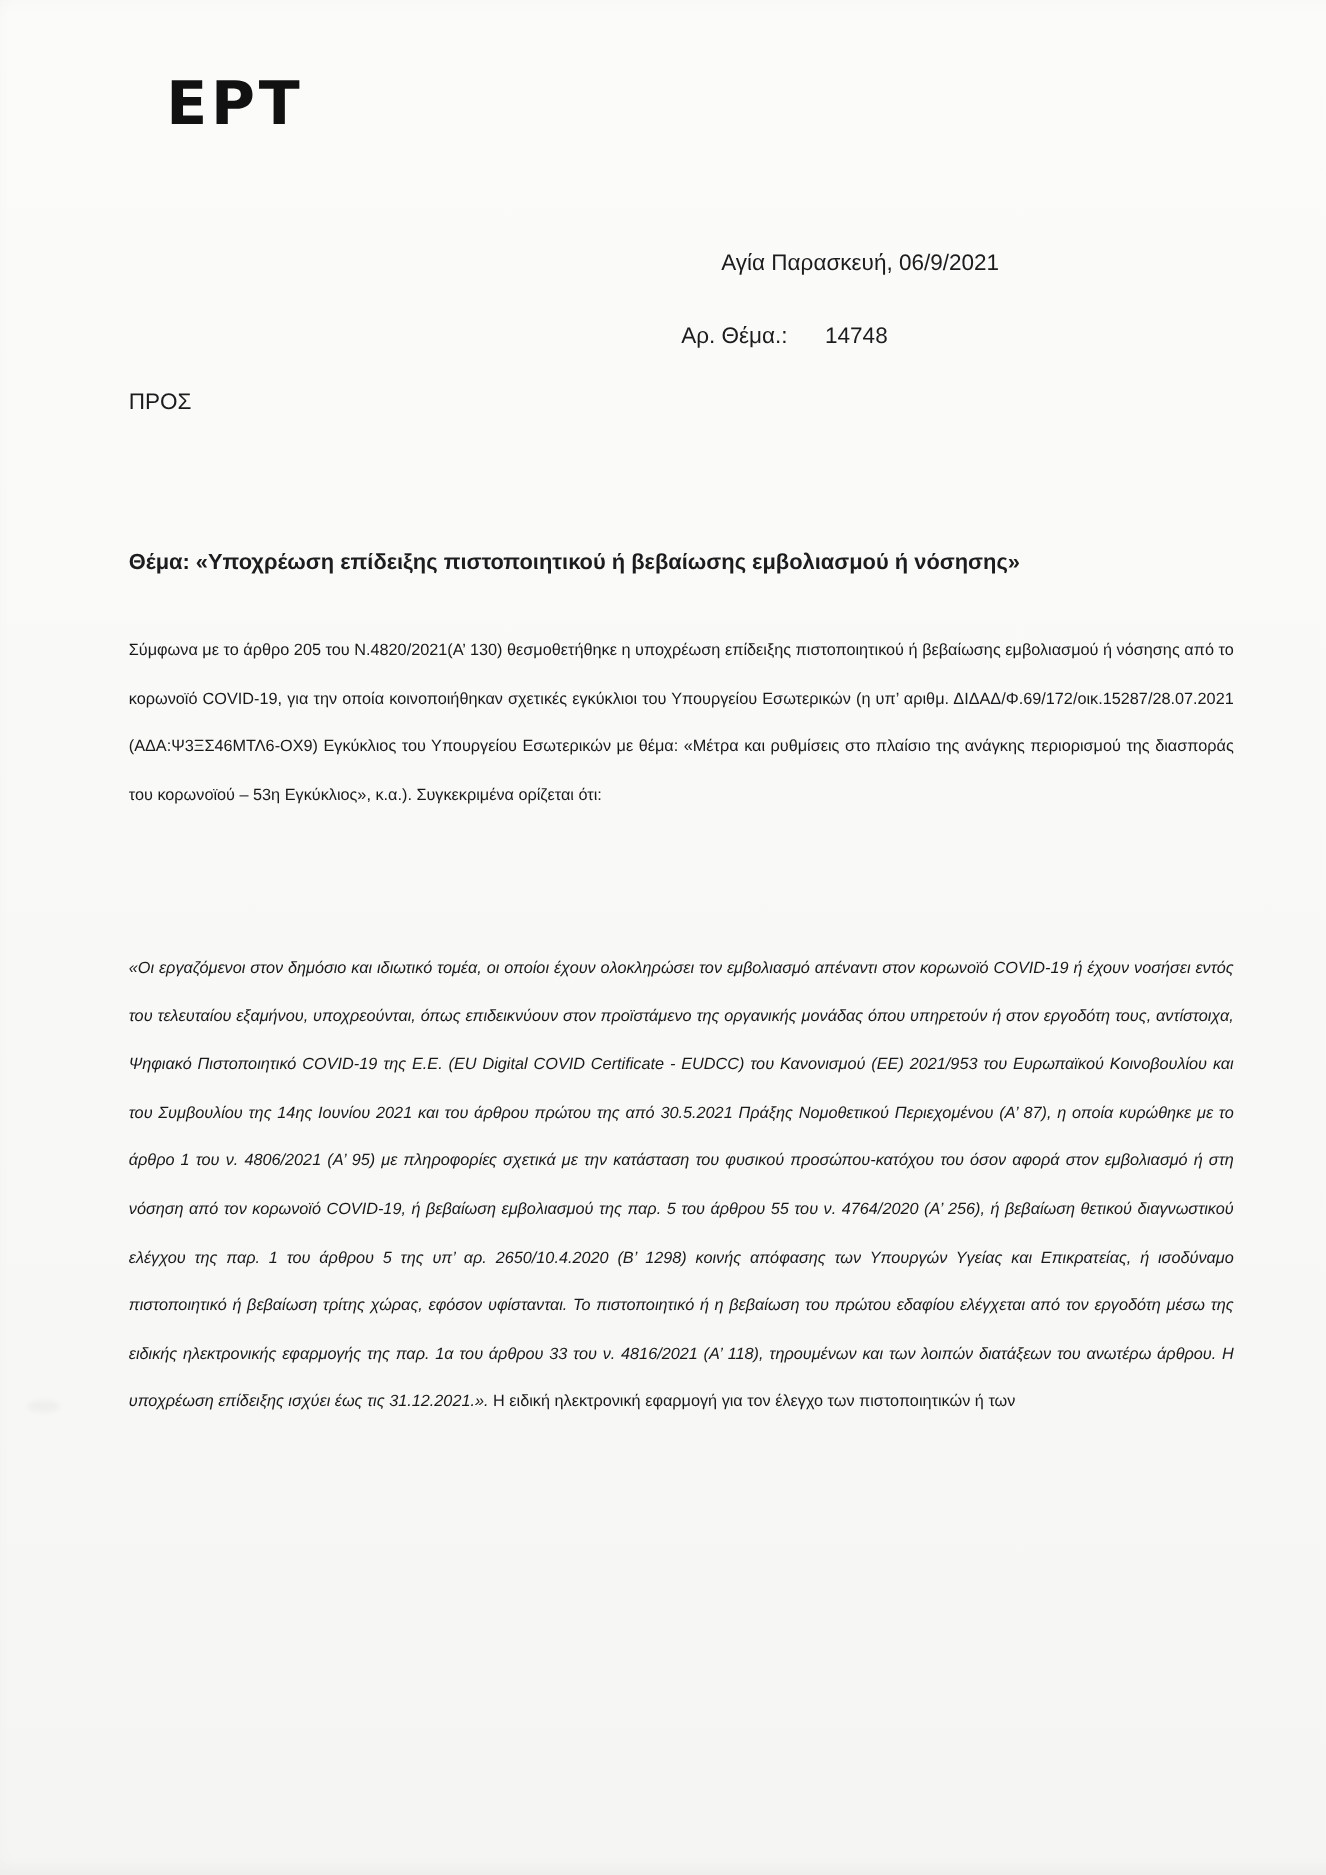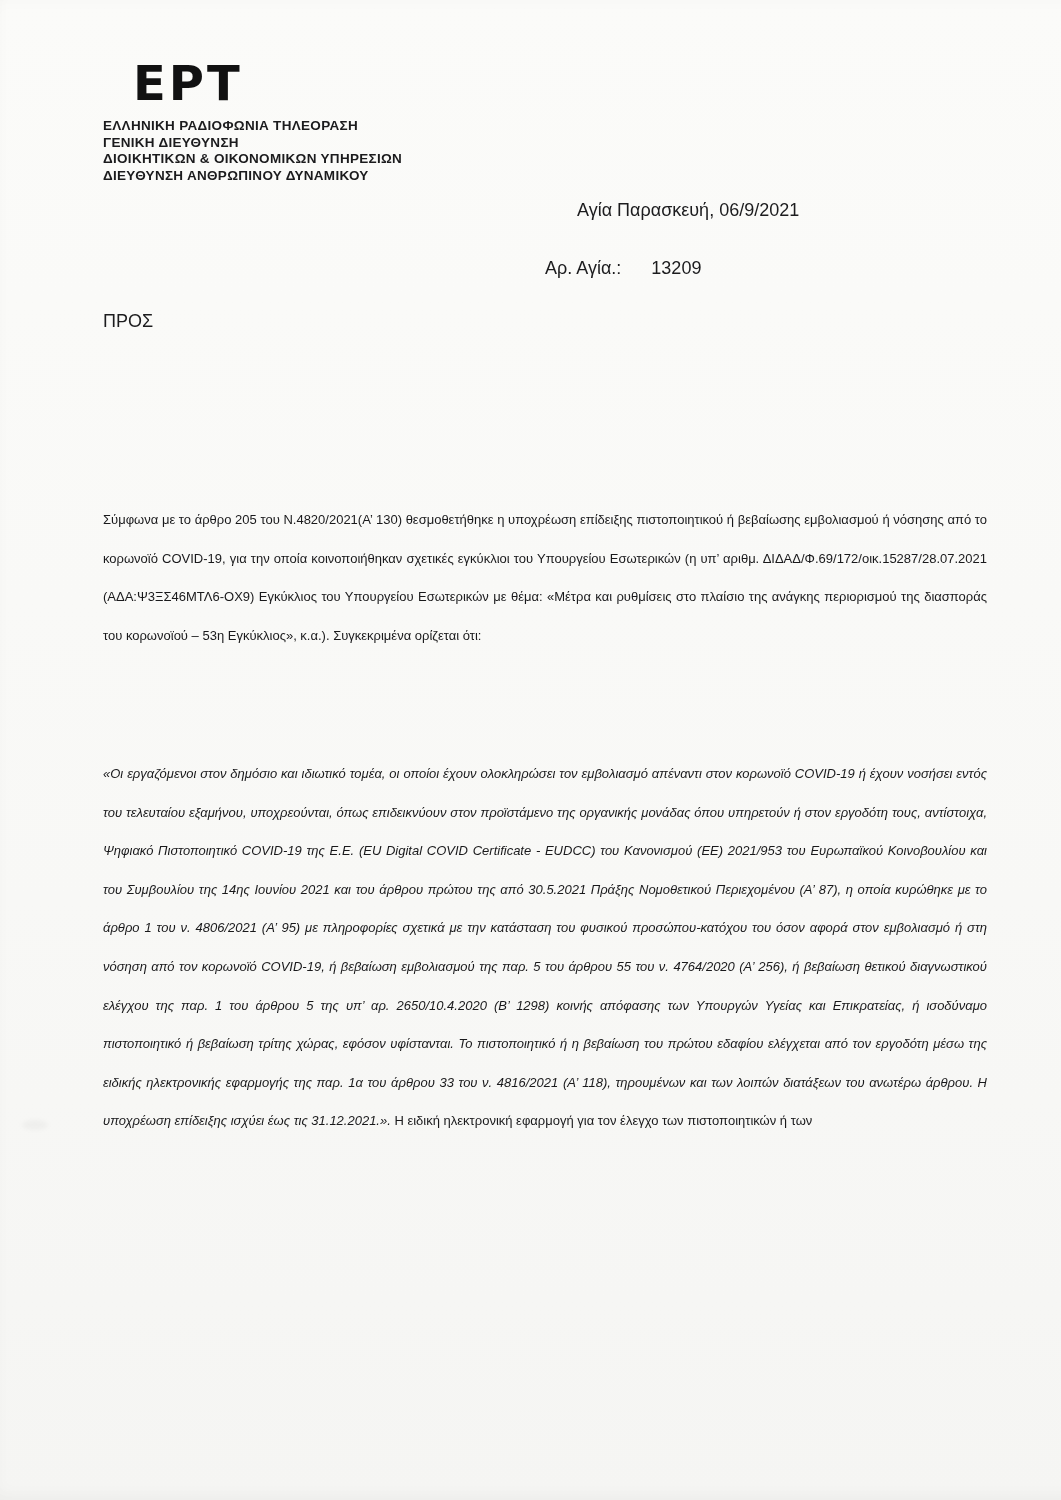--- a/index.html
+++ b/index.html
@@ -121,37 +121,32 @@
     filter: blur(2px);
   }
 </style>
 </head>
 <body>
 
 <div class="page">
 
   <div class="header-block">
     <div class="logo">ΕΡΤ</div>
-    <div class="org-lines">
-      <div>ΕΛΛΗΝΙΚΗ ΡΑΔΙΟΦΩΝΙΑ ΤΗΛΕΟΡΑΣΗ</div>
-      <div>ΓΕΝΙΚΗ ΔΙΕΥΘΥΝΣΗ</div>
-      <div>ΔΙΟΙΚΗΤΙΚΩΝ &amp; ΟΙΚΟΝΟΜΙΚΩΝ ΥΠΗΡΕΣΙΩΝ</div>
-      <div>ΔΙΕΥΘΥΝΣΗ ΑΝΘΡΩΠΙΝΟΥ ΔΥΝΑΜΙΚΟΥ</div>
-    </div>
   </div>
 
   <div class="date-line">Αγία Παρασκευή, 06/9/2021</div>
 
   <div class="protocol-line">
-    <span>Αρ. Αγία.:</span>
-    <span>13209</span>
+    <span>Αρ. Θέμα.:</span>
+    <span>14748</span>
   </div>
 
   <div class="to-label">ΠΡΟΣ</div>
 
+  <div class="subject">Θέμα: «Υποχρέωση επίδειξης πιστοποιητικού ή βεβαίωσης εμβολιασμού ή νόσησης»</div>
 
   <p class="para para-1">Σύμφωνα με το άρθρο 205 του Ν.4820/2021(Α’ 130) θεσμοθετήθηκε η υποχρέωση επίδειξης πιστοποιητικού ή βεβαίωσης εμβολιασμού ή νόσησης από το κορωνοϊό COVID-19, για την οποία κοινοποιήθηκαν σχετικές εγκύκλιοι του Υπουργείου Εσωτερικών (η υπ’ αριθμ. ΔΙΔΑΔ/Φ.69/172/οικ.15287/28.07.2021 (ΑΔΑ:Ψ3ΞΣ46ΜΤΛ6-ΟΧ9) Εγκύκλιος του Υπουργείου Εσωτερικών με θέμα: «Μέτρα και ρυθμίσεις στο πλαίσιο της ανάγκης περιορισμού της διασποράς του κορωνοϊού – 53η Εγκύκλιος», κ.α.). Συγκεκριμένα ορίζεται ότι:</p>
 
   <p class="para para-2"><span class="quote-italic">«Οι εργαζόμενοι στον δημόσιο και ιδιωτικό τομέα, οι οποίοι έχουν ολοκληρώσει τον εμβολιασμό απέναντι στον κορωνοϊό COVID-19 ή έχουν νοσήσει εντός του τελευταίου εξαμήνου, υποχρεούνται, όπως επιδεικνύουν στον προϊστάμενο της οργανικής μονάδας όπου υπηρετούν ή στον εργοδότη τους, αντίστοιχα, Ψηφιακό Πιστοποιητικό COVID-19 της Ε.Ε. (EU Digital COVID Certificate - EUDCC) του Κανονισμού (ΕΕ) 2021/953 του Ευρωπαϊκού Κοινοβουλίου και του Συμβουλίου της 14ης Ιουνίου 2021 και του άρθρου πρώτου της από 30.5.2021 Πράξης Νομοθετικού Περιεχομένου (Α’ 87), η οποία κυρώθηκε με το άρθρο 1 του ν. 4806/2021 (Α’ 95) με πληροφορίες σχετικά με την κατάσταση του φυσικού προσώπου-κατόχου του όσον αφορά στον εμβολιασμό ή στη νόσηση από τον κορωνοϊό COVID-19, ή βεβαίωση εμβολιασμού της παρ. 5 του άρθρου 55 του ν. 4764/2020 (Α’ 256), ή βεβαίωση θετικού διαγνωστικού ελέγχου της παρ. 1 του άρθρου 5 της υπ’ αρ. 2650/10.4.2020 (Β’ 1298) κοινής απόφασης των Υπουργών Υγείας και Επικρατείας, ή ισοδύναμο πιστοποιητικό ή βεβαίωση τρίτης χώρας, εφόσον υφίστανται. Το πιστοποιητικό ή η βεβαίωση του πρώτου εδαφίου ελέγχεται από τον εργοδότη μέσω της ειδικής ηλεκτρονικής εφαρμογής της παρ. 1α του άρθρου 33 του ν. 4816/2021 (Α’ 118), τηρουμένων και των λοιπών διατάξεων του ανωτέρω άρθρου. Η υποχρέωση επίδειξης ισχύει έως τις 31.12.2021.».</span><span class="quote-rest"> Η ειδική ηλεκτρονική εφαρμογή για τον έλεγχο των πιστοποιητικών ή των</span></p>
 
   <div class="scan-mark-1"></div>
   <div class="scan-mark-2"></div>
 
 </div>
 

